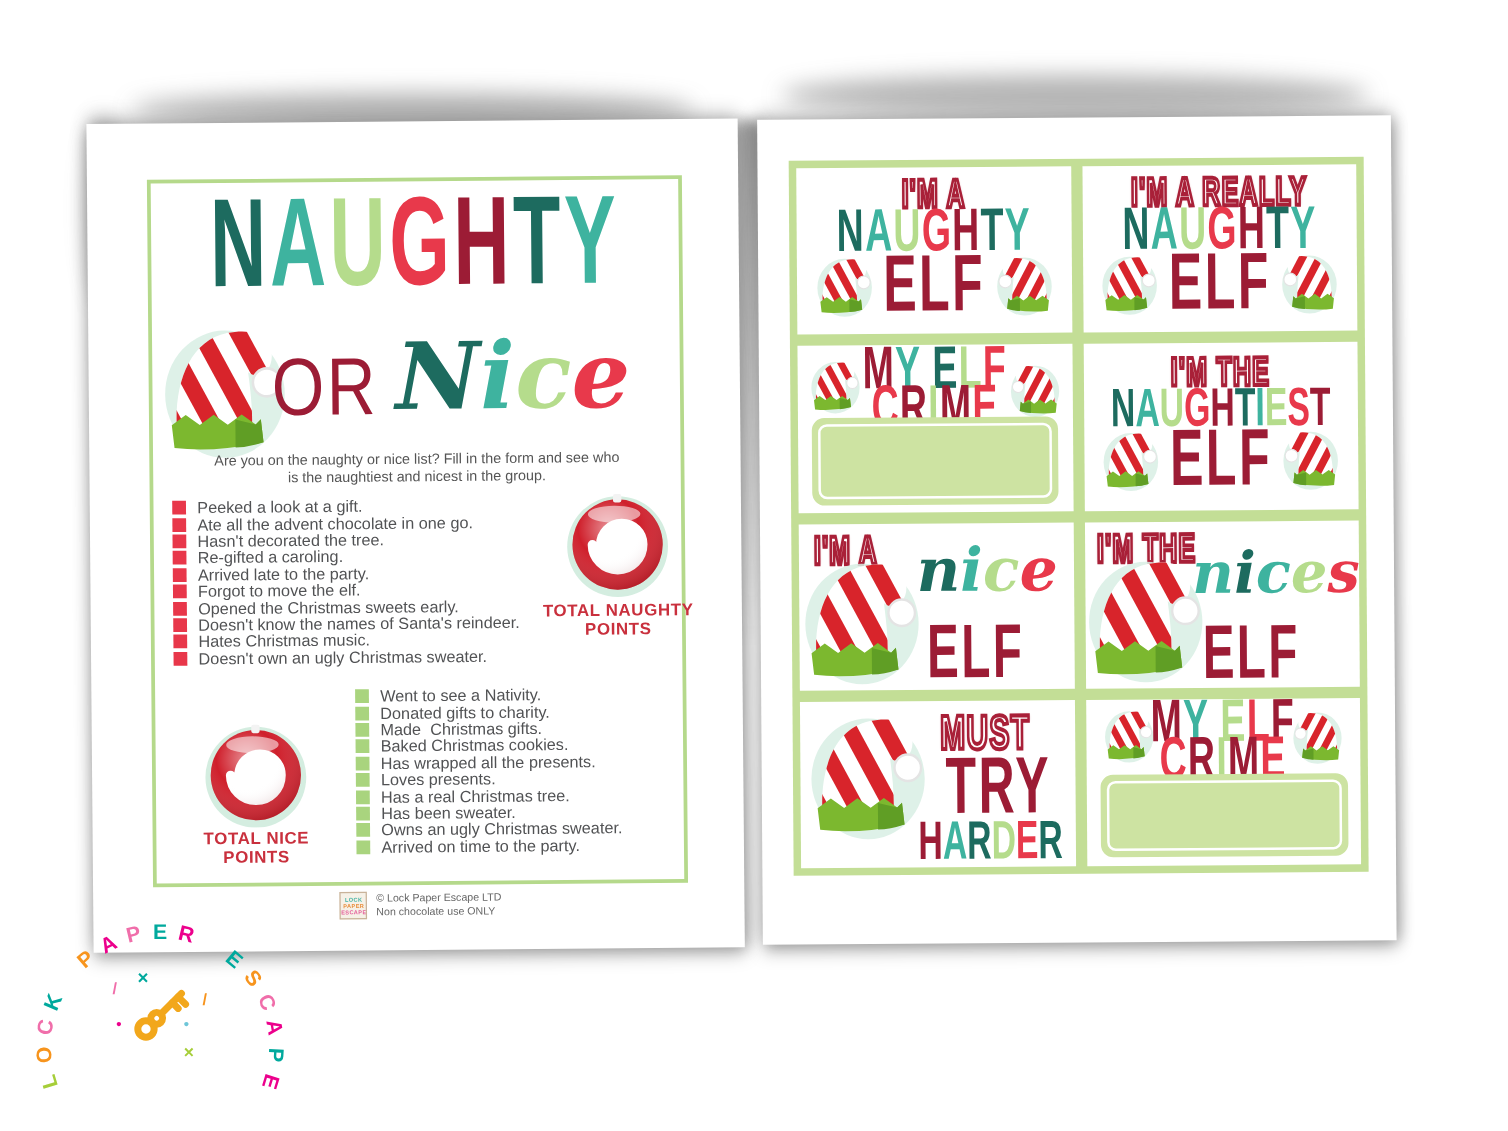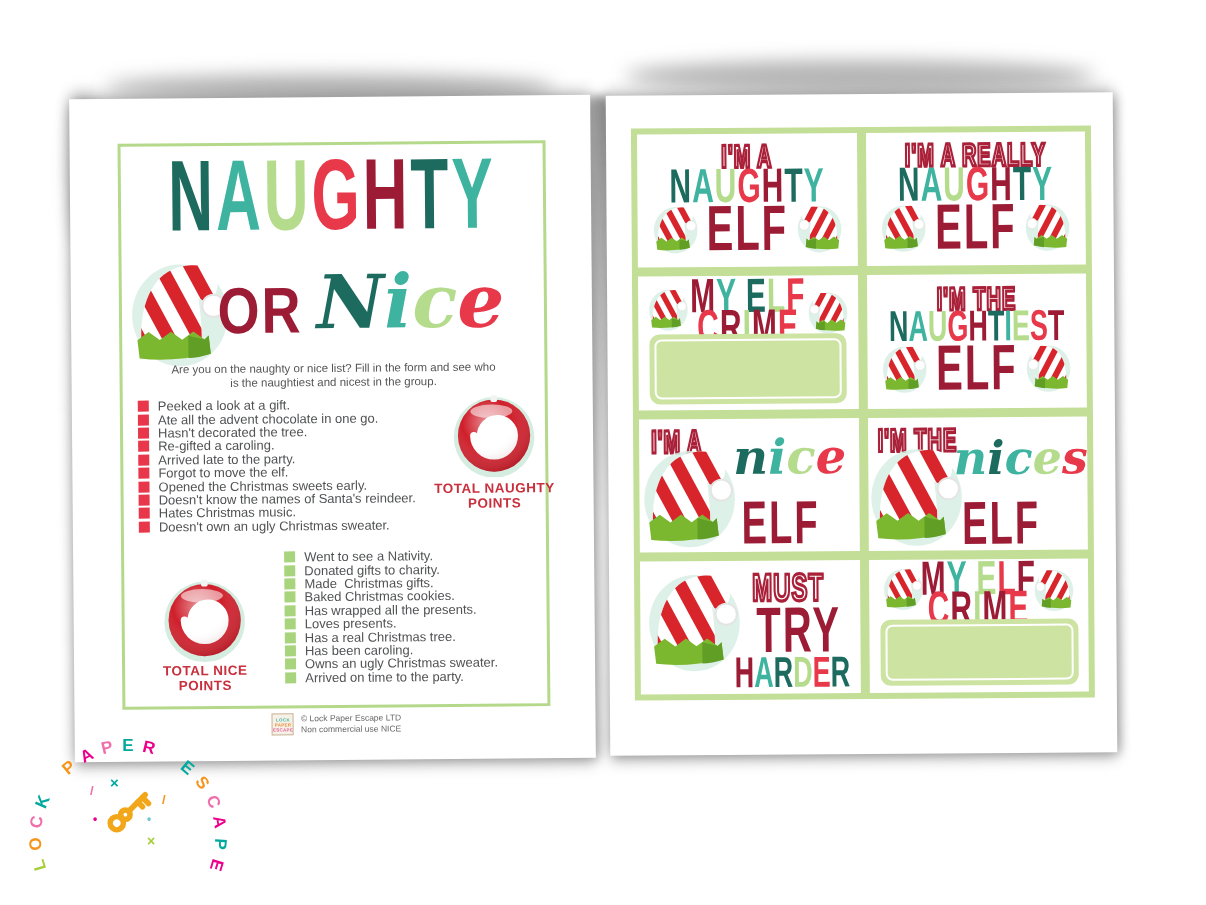--- a/index.html
+++ b/index.html
@@ -22,21 +22,21 @@
 
   
   .frame{position:absolute;left:48px;top:45px;width:428px;height:566px;
          border:3px solid #b5d98b;box-sizing:border-box;}
   .tall{display:inline-block;transform:scaleY(1.6);transform-origin:50% 55%;line-height:1;white-space:pre;}
   .title-naughty{position:absolute;left:48px;top:64px;width:428px;text-align:center;
          font-size:62px;font-weight:bold;letter-spacing:3px;}
   .title-naughty .tall{transform:scaleY(1.62);}
   .hat-title{position:absolute;left:58px;top:158px;width:106px;height:114px;}
   .title-row2{position:absolute;left:120px;top:168px;width:340px;display:flex;align-items:flex-start;justify-content:center;gap:14px;}
-  .or-word{color:#9c1c35;font-weight:bold;font-size:54px;letter-spacing:2px;margin-top:14px;}
+  .or-word{color:#9c1c35;font-weight:normal;font-size:54px;letter-spacing:2px;margin-top:14px;}
   .or-word .tall{transform:scaleY(1.2);}
   .script-word{font-family:"DejaVu Serif", serif;font-style:italic;font-weight:bold;line-height:1;}
   .nice-title{font-size:74px;}
   .subtitle{position:absolute;left:48px;top:264px;width:428px;text-align:center;
         font-size:11.5px;color:#555;line-height:14px;}
   .chk-list{position:absolute;}
   .naughty-list{left:66px;top:301px;}
   .nice-list{left:211px;top:453px;}
   .chk-row{display:flex;align-items:center;height:13.4px;}
   .chk-box{width:11px;height:11px;margin-right:9px;flex:0 0 auto;}
@@ -222,21 +222,21 @@
         <div class="chk-row">
           <span class="chk-box"></span>
           <span class="chk-text">Loves presents.</span>
         </div>
         <div class="chk-row">
           <span class="chk-box"></span>
           <span class="chk-text">Has a real Christmas tree.</span>
         </div>
         <div class="chk-row">
           <span class="chk-box"></span>
-          <span class="chk-text">Has been caroling.</span>
+          <span class="chk-text">Has been sweater.</span>
         </div>
         <div class="chk-row">
           <span class="chk-box"></span>
           <span class="chk-text">Owns an ugly Christmas sweater.</span>
         </div>
         <div class="chk-row">
           <span class="chk-box"></span>
           <span class="chk-text">Arrived on time to the party.</span>
         </div>
       </div>
@@ -250,21 +250,21 @@
     </div>
 
     <div class="footer">
       <div class="mini-logo">
         <span class="ml1">LOCK</span>
         <span class="ml2">PAPER</span>
         <span class="ml3">ESCAPE</span>
       </div>
       <div class="copyright">
         <div>© Lock Paper Escape LTD</div>
-        <div>Non commercial use NICE</div>
+        <div>Non chocolate use ONLY</div>
       </div>
     </div>
   </div>
 
   <div class="page page-right">
     <div class="cards-grid">
 
       <div class="card">
         <div class="cc">
           <span class="outline outline-sm"><span class="tall">I'M A</span></span>

